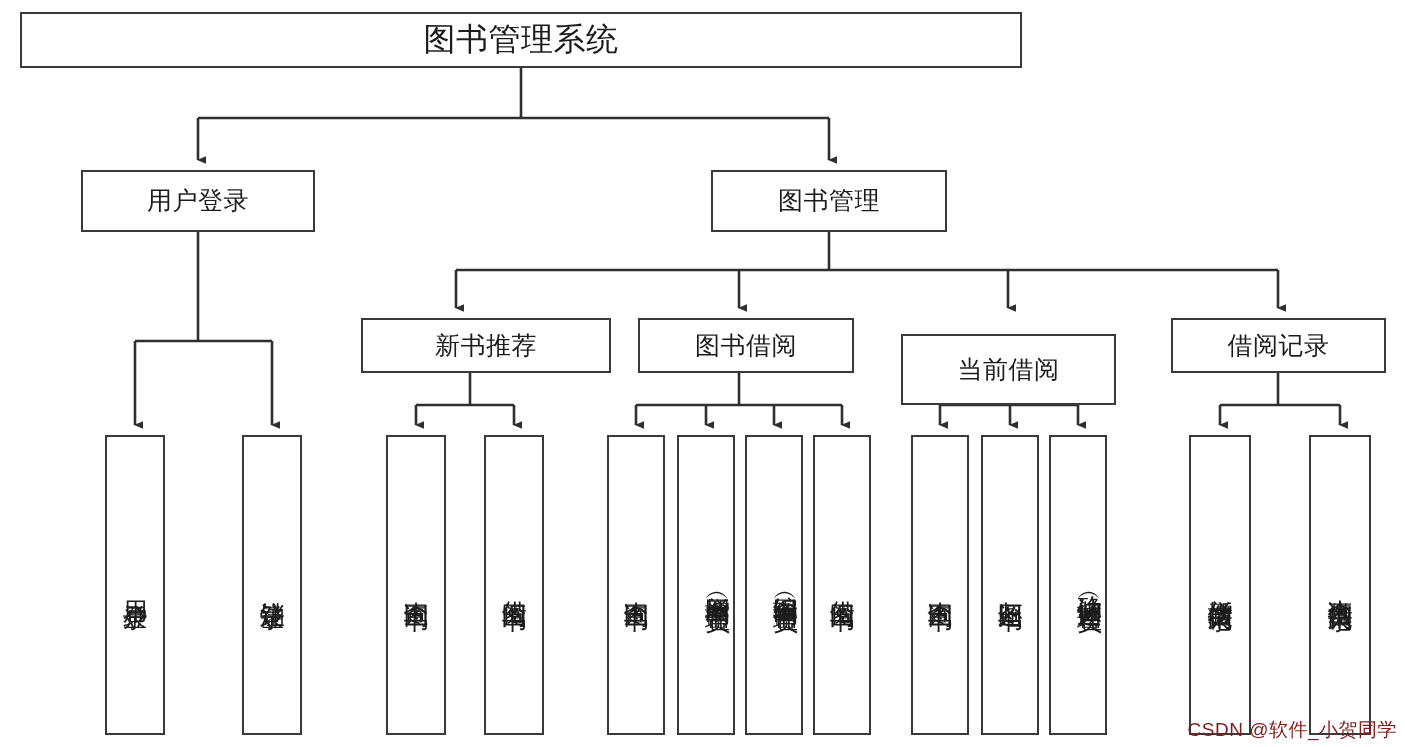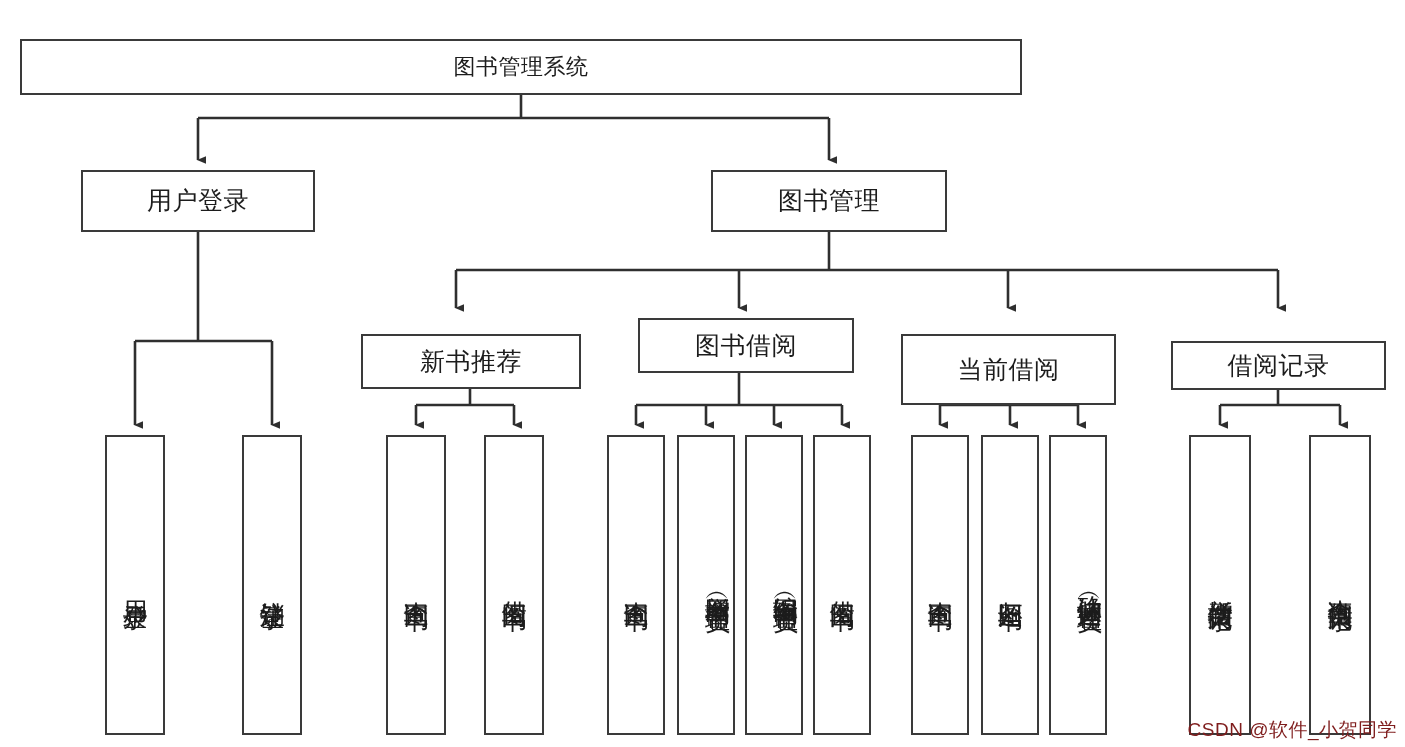--- a/index.html
+++ b/index.html
@@ -48,22 +48,21 @@
     letter-spacing: 2px;
     align-items: center;
     justify-content: center;
     padding-top: 4px;
     padding-bottom: 4px;
   }
   .node-v.top-aligned {
     align-items: flex-start;
   }
   .node-title {
-    font-size: 22px;
-    margin-top: 27px;
+    font-size: 32px;
   }
   .vtext {
     writing-mode: vertical-rl;
     text-orientation: upright;
     display: block;
     white-space: pre-line;
   }
   .watermark {
     position: absolute;
     right: 8px;
@@ -133,30 +132,30 @@
     <span>图书管理系统</span>
   </div>
 
   <div class="node node-h" style="left:81px;top:170px;width:234px;height:62px;">
     <span>用户登录</span>
   </div>
   <div class="node node-h" style="left:711px;top:170px;width:236px;height:62px;justify-content:center;">
     <span>图书管理</span>
   </div>
 
-  <div class="node node-h" style="left:361px;top:334px;width:220px;height:55px;">
+  <div class="node node-h" style="left:361px;top:318px;width:250px;height:55px;">
     <span>新书推荐</span>
   </div>
   <div class="node node-h" style="left:638px;top:318px;width:216px;height:55px;">
     <span>图书借阅</span>
   </div>
   <div class="node node-h" style="left:901px;top:334px;width:215px;height:71px;">
     <span>当前借阅</span>
   </div>
-  <div class="node node-h" style="left:1171px;top:318px;width:215px;height:49px;margin-top:23px;">
+  <div class="node node-h" style="left:1171px;top:318px;width:215px;height:55px;">
     <span>借阅记录</span>
   </div>
 
   <div class="node node-v" style="left:105px;top:435px;width:60px;height:300px;">
     <span class="vtext">用户登录</span>
   </div>
   <div class="node node-v" style="left:242px;top:435px;width:60px;height:300px;">
     <span class="vtext">注销登录</span>
   </div>
 

